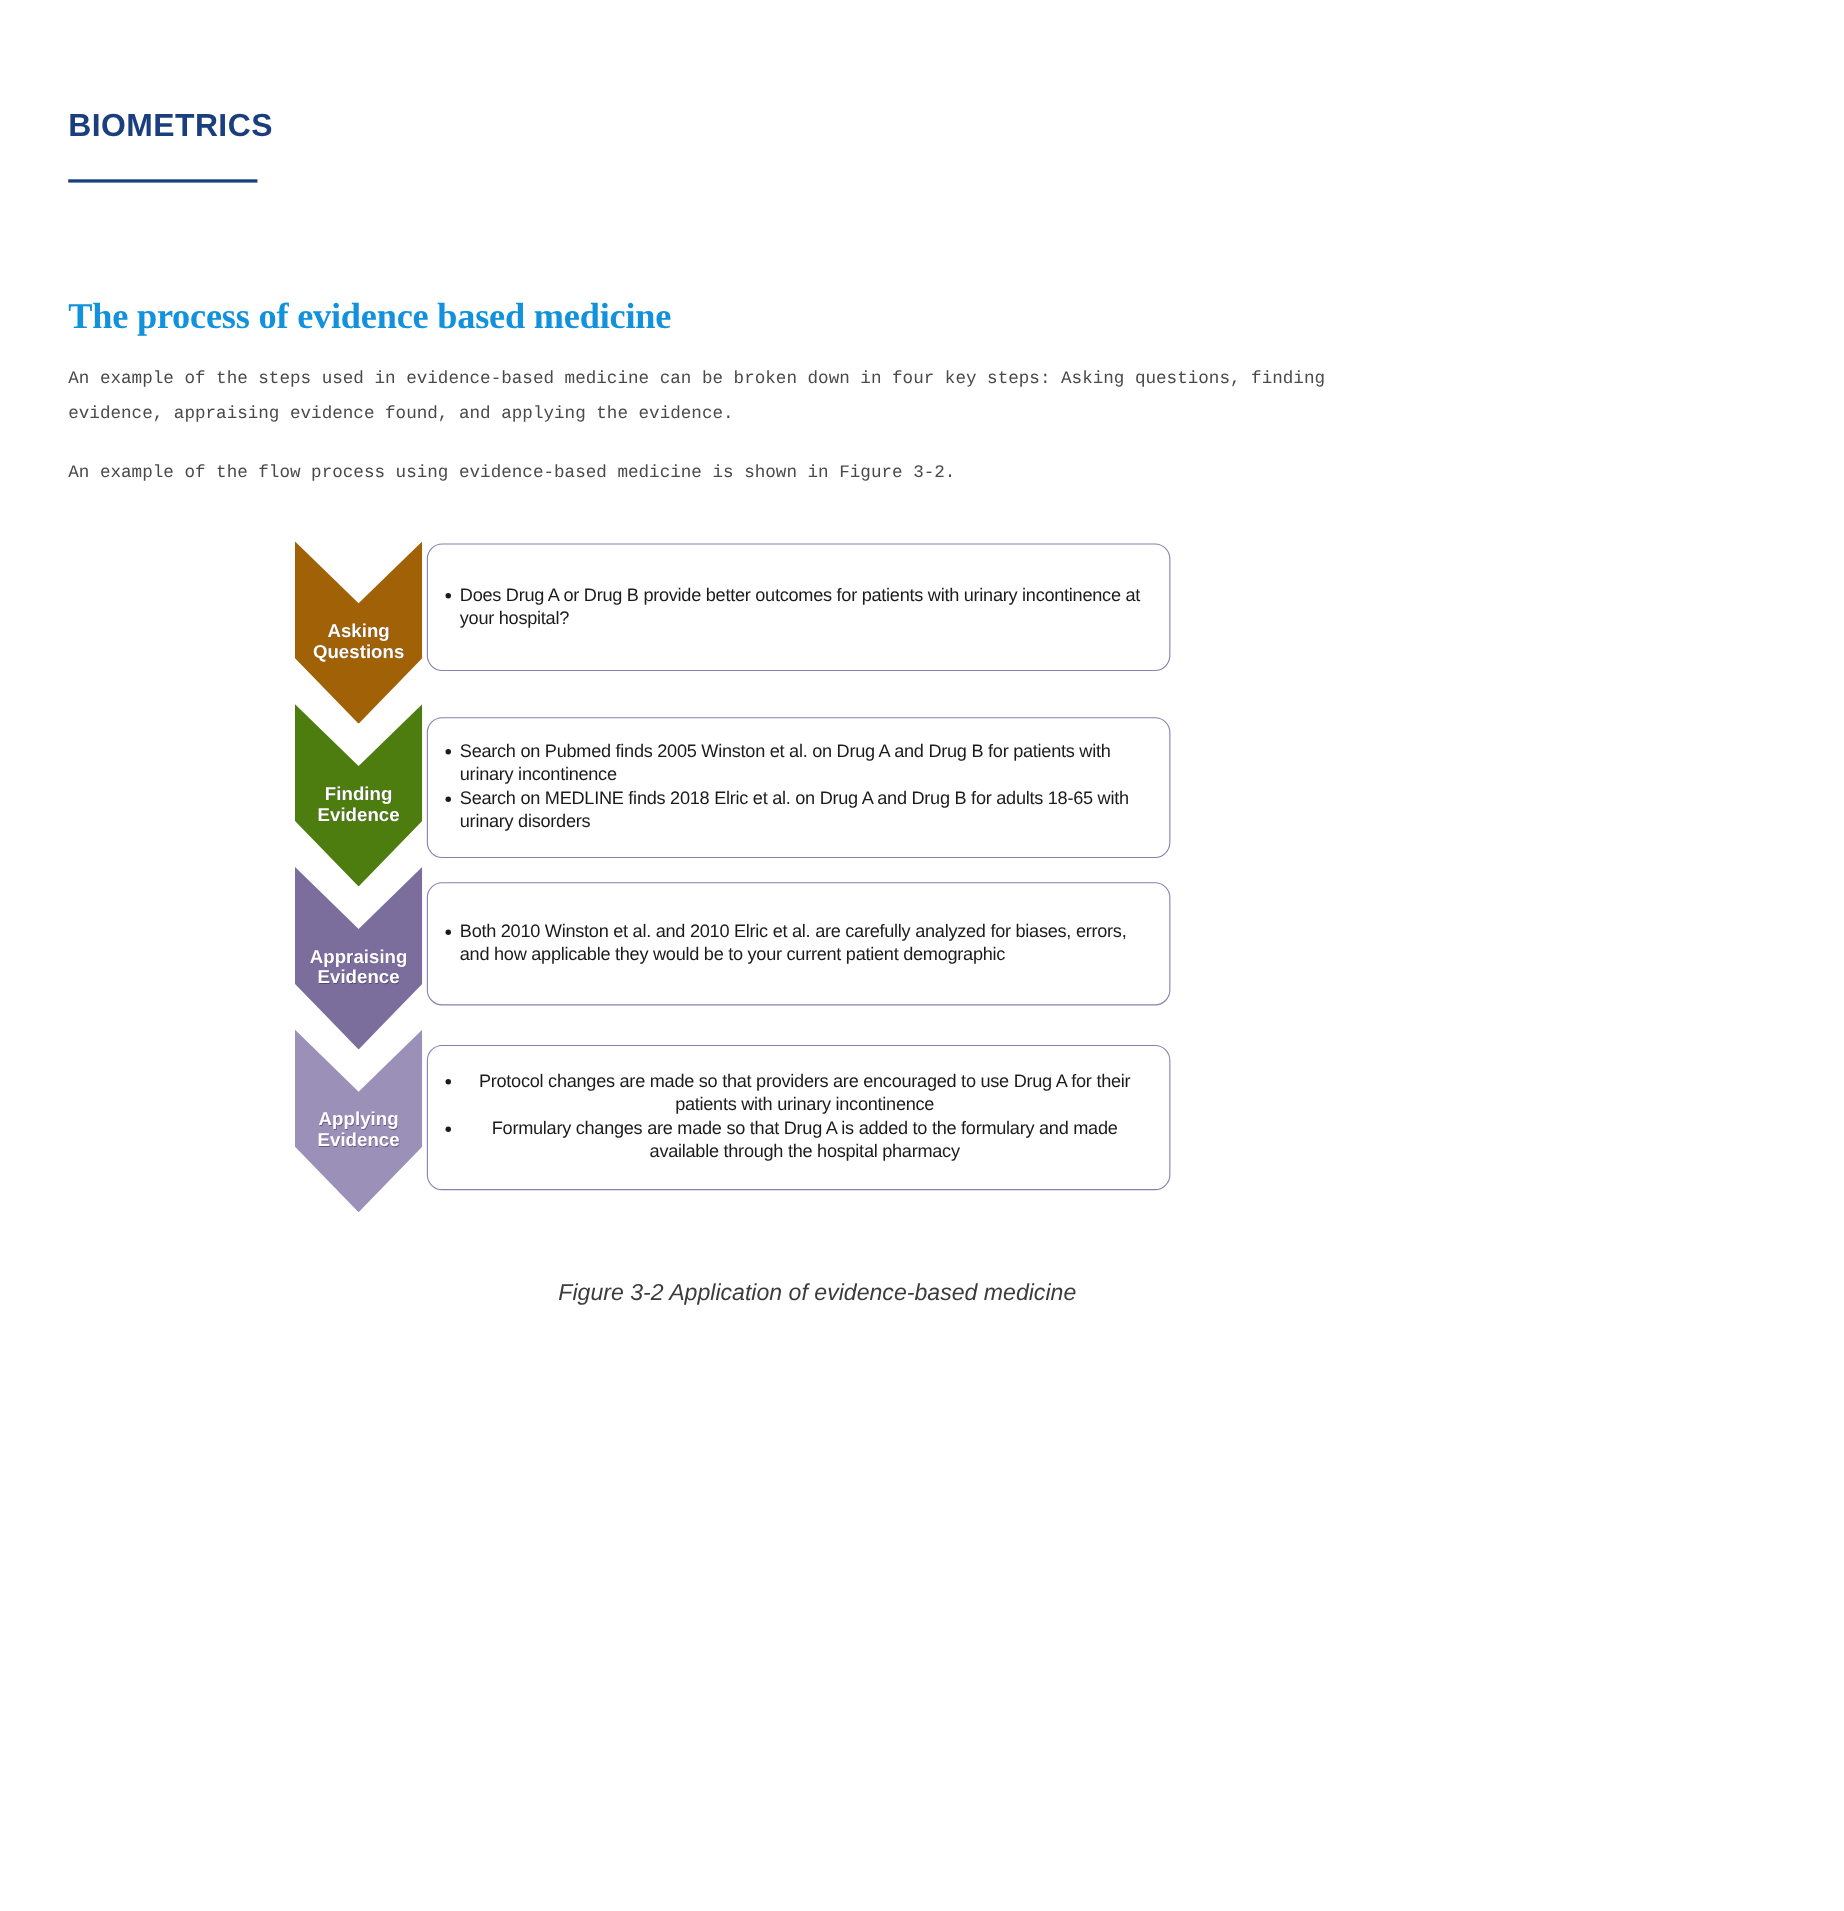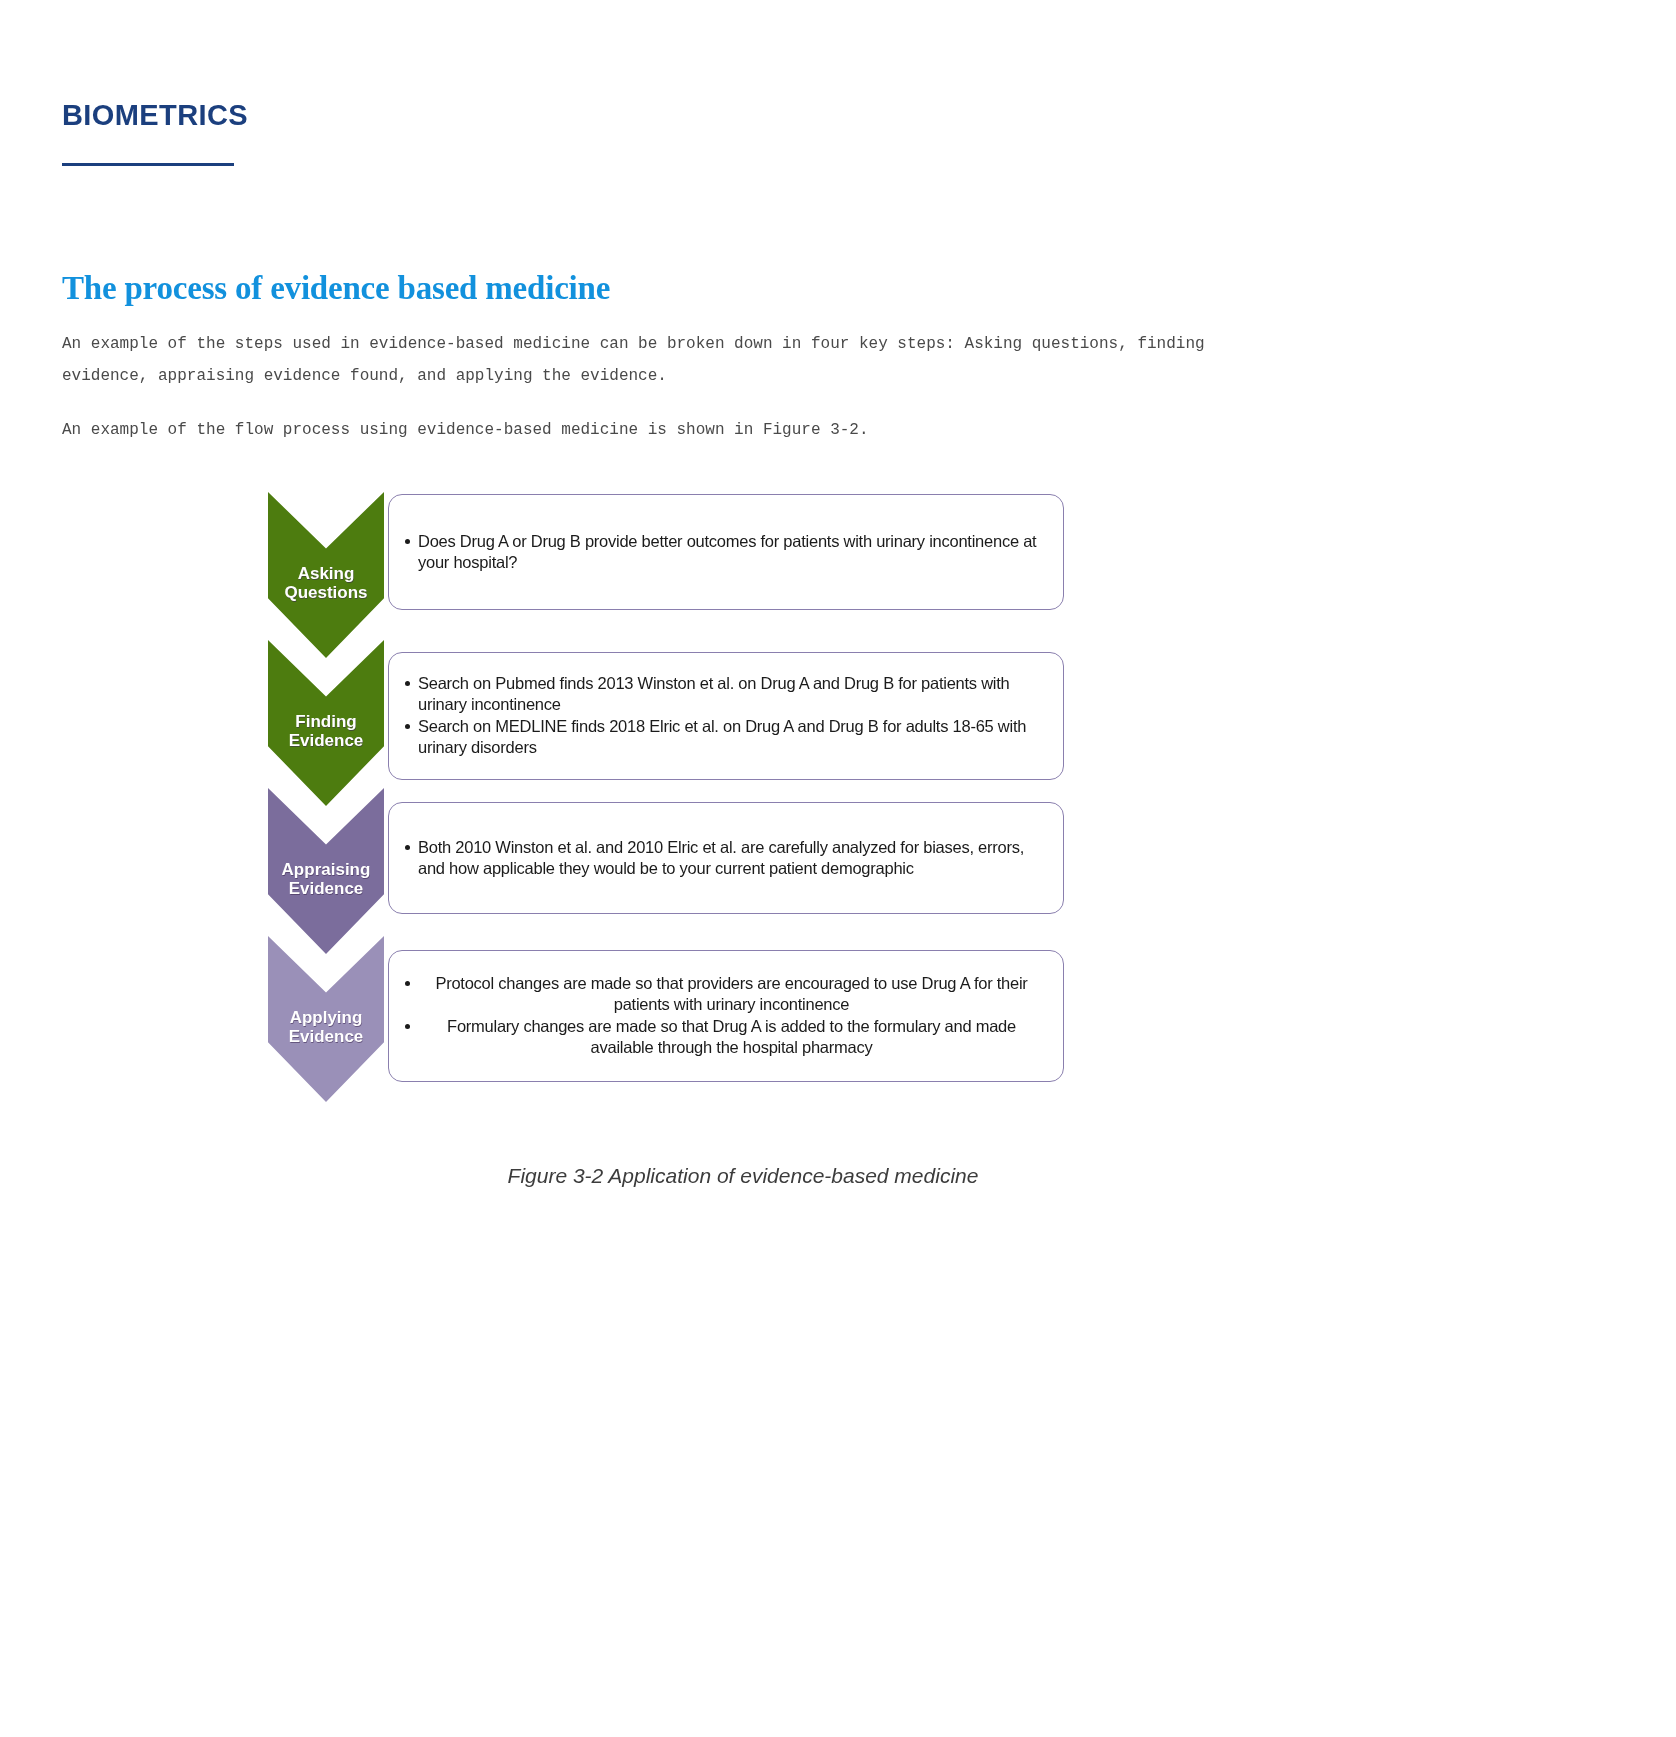--- a/index.html
+++ b/index.html
@@ -180,39 +180,39 @@
   </div>
 
   <div class="section-heading">The process of evidence based medicine</div>
 
   <div class="body-para p1">An example of the steps used in evidence-based medicine can be broken down in four key steps: Asking questions, finding evidence, appraising evidence found, and applying the evidence.</div>
   <div class="body-para p2">An example of the flow process using evidence-based medicine is shown in Figure 3-2.</div>
 
   <div class="figure">
 
     <div class="flow-row r1">
-      <div class="chevron" id="chev-0" style="background: #4d7c0f;">
+      <div class="chevron" id="chev-0" style="background: #a16207;">
         <div class="chevron-label">Asking
 Questions</div>
       </div>
       <div class="flow-box">
         <ul class="bullets">
           <li>Does Drug A or Drug B provide better outcomes for patients with urinary incontinence at your hospital?</li>
         </ul>
       </div>
     </div>
 
     <div class="flow-row r2">
       <div class="chevron" id="chev-1" style="background: #4d7c0f;">
         <div class="chevron-label">Finding
 Evidence</div>
       </div>
       <div class="flow-box">
         <ul class="bullets">
-          <li>Search on Pubmed finds 2013 Winston et al. on Drug A and Drug B for patients with urinary incontinence</li>
+          <li>Search on Pubmed finds 2005 Winston et al. on Drug A and Drug B for patients with urinary incontinence</li>
           <li>Search on MEDLINE finds 2018 Elric et al. on Drug A and Drug B for adults 18-65 with urinary disorders</li>
         </ul>
       </div>
     </div>
 
     <div class="flow-row r3">
       <div class="chevron" id="chev-2" style="background: rgb(123, 109, 156);">
         <div class="chevron-label">Appraising
 Evidence</div>
       </div>

